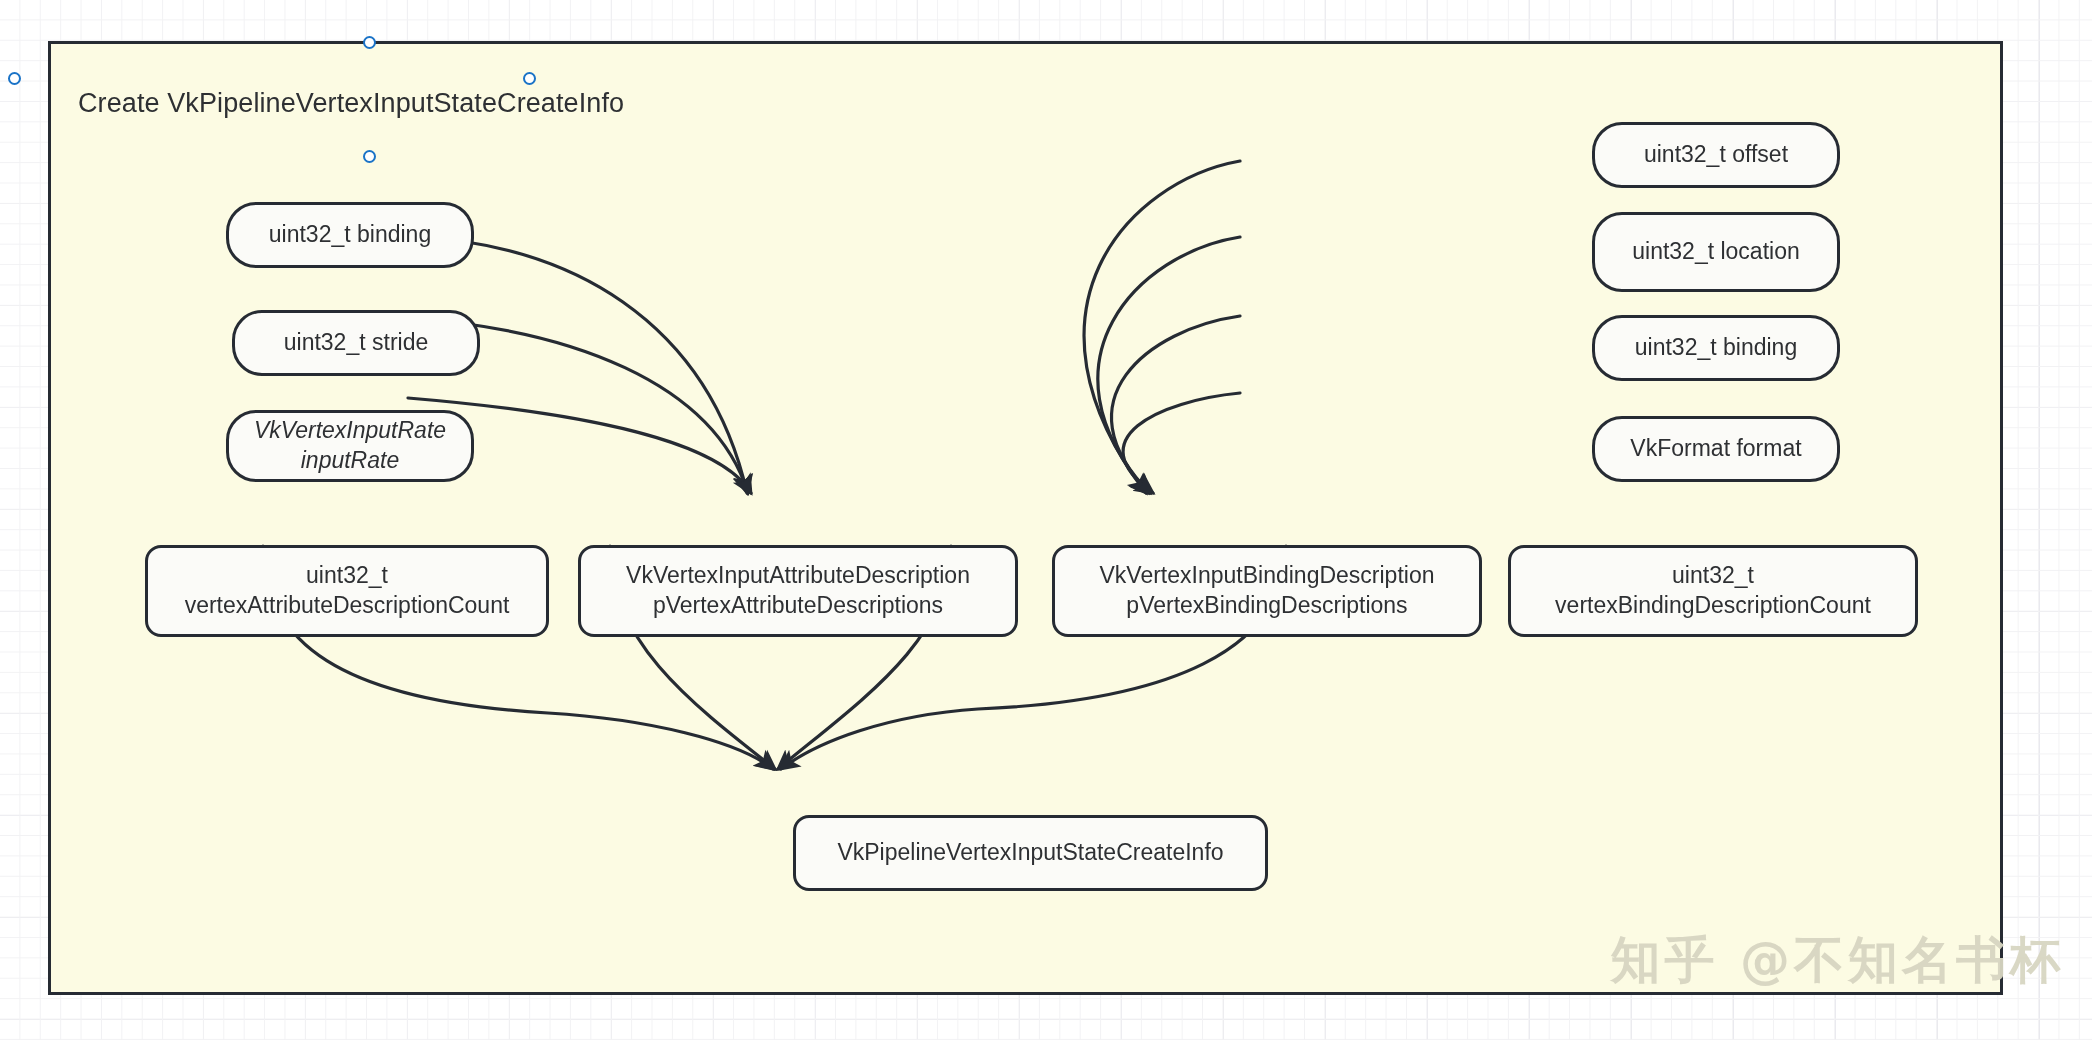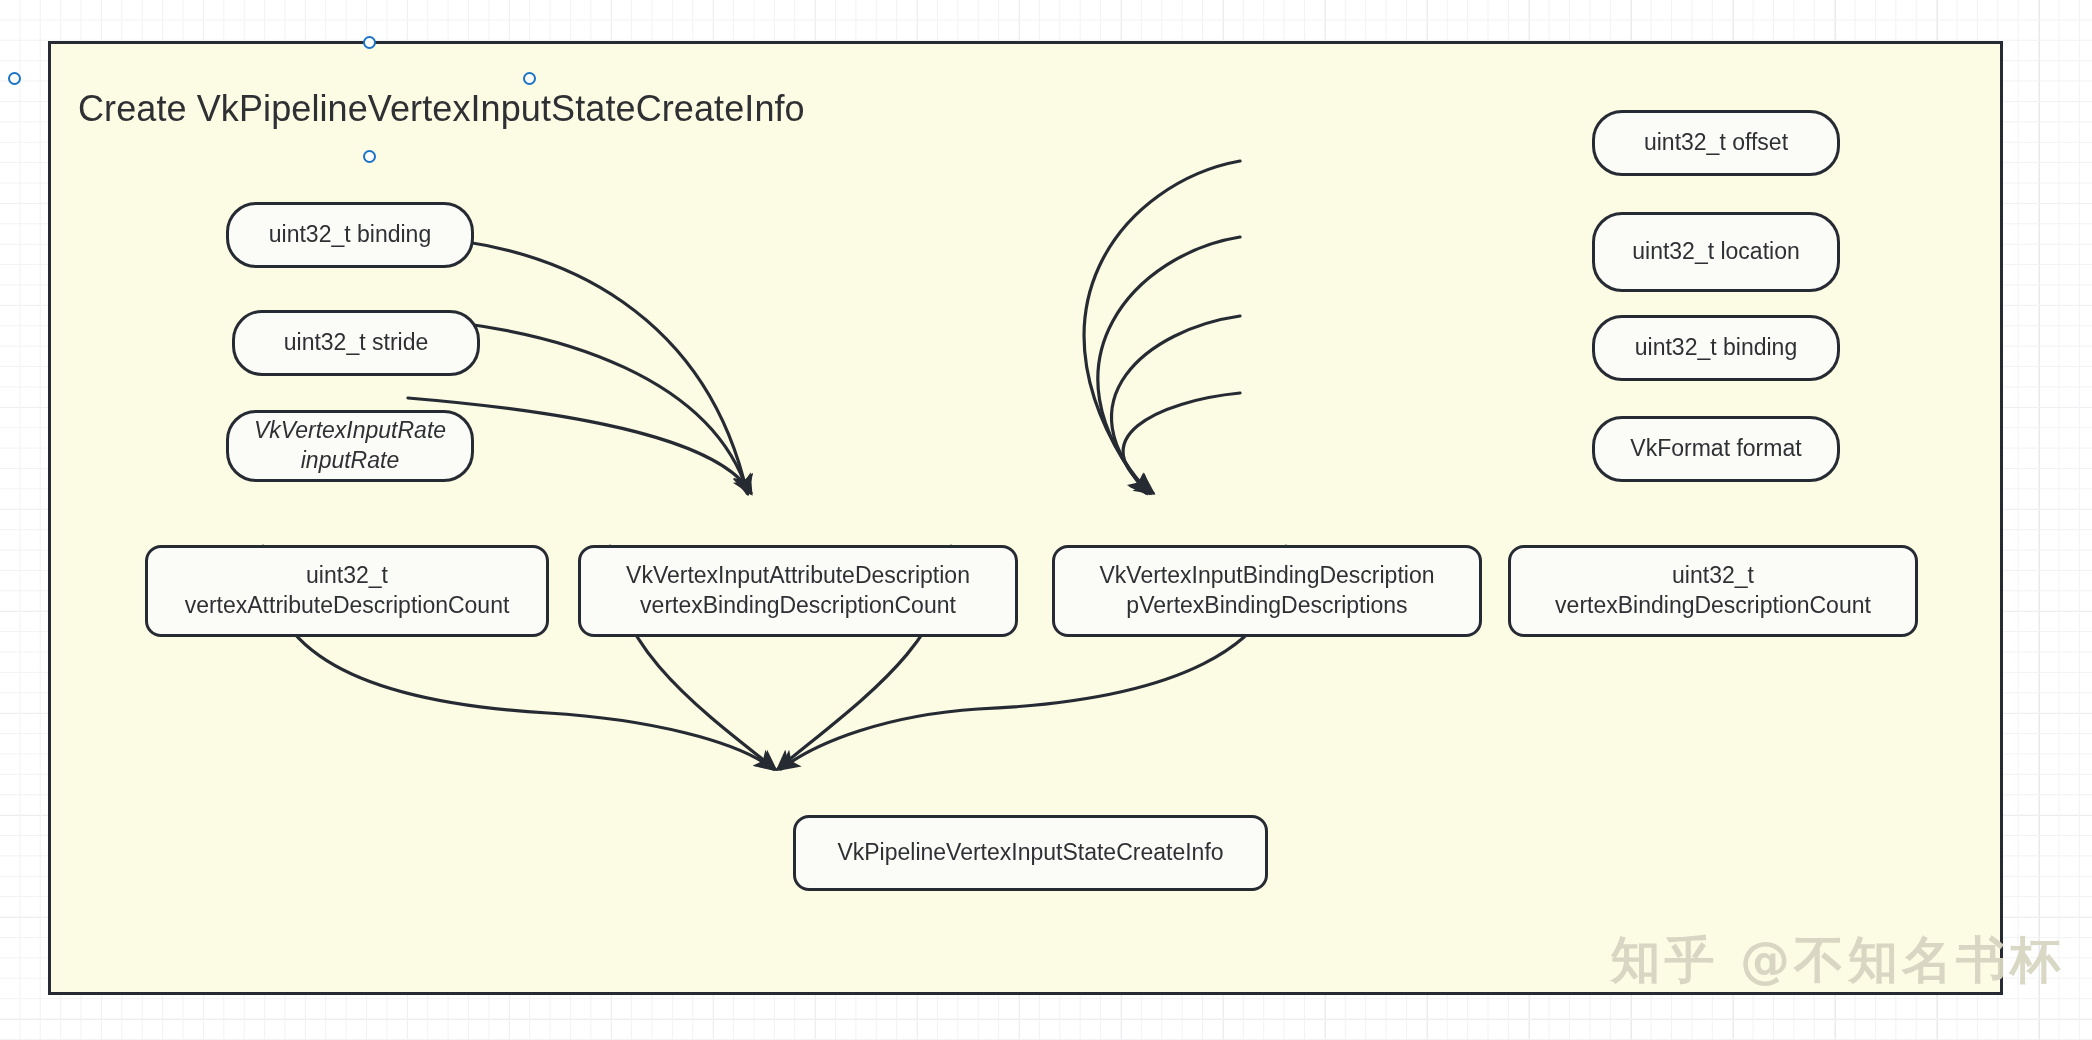--- a/index.html
+++ b/index.html
@@ -44,21 +44,21 @@
     position: absolute;
     left: 48px; top: 41px;
     width: 1955px; height: 954px;
     background: #fcfbe3;
     border: 3.5px solid #262b33;
     z-index: 5;
   }
   #frame-title {
     position: absolute;
     left: 78px; top: 88px;
-    font-size: 36px;
+    font-size: 27px;
     color: #2e3033;
     letter-spacing: 0.1px;
     white-space: nowrap;
     z-index: 20;
   }
 
   
   #edges {
     position: absolute;
     left: 48px; top: 41px;
@@ -140,33 +140,33 @@
     </g>
   </svg>
 
   <div class="node small" style="left:226px; top:202px; width:248px; height:66px;">uint32_t binding</div>
 
   <div class="node small" style="left:232px; top:310px; width:248px; height:66px;">uint32_t stride</div>
 
   <div class="node small" style="left:226px; top:410px; width:248px; height:72px;font-style:italic;">VkVertexInputRate
 inputRate</div>
 
-  <div class="node small" style="left:1592px; top:110px; width:248px; height:66px;">uint32_t offset</div>
+  <div class="node small" style="left:1592px; top:122px; width:248px; height:66px;">uint32_t offset</div>
 
   <div class="node small" style="left:1592px; top:212px; width:248px; height:80px;">uint32_t location</div>
 
   <div class="node small" style="left:1592px; top:315px; width:248px; height:66px;">uint32_t binding</div>
 
   <div class="node small" style="left:1592px; top:416px; width:248px; height:66px;">VkFormat format</div>
 
   <div class="node" style="left:145px; top:545px; width:404px; height:92px;">uint32_t
 vertexAttributeDescriptionCount</div>
 
   <div class="node" style="left:578px; top:545px; width:440px; height:92px;">VkVertexInputAttributeDescription
-vertexBindingDescriptionCount</div>
+pVertexAttributeDescriptions</div>
 
   <div class="node" style="left:1052px; top:545px; width:430px; height:92px;">VkVertexInputBindingDescription
 pVertexBindingDescriptions</div>
 
   <div class="node" style="left:1508px; top:545px; width:410px; height:92px;">uint32_t
 vertexBindingDescriptionCount</div>
 
   <div class="node" style="left:793px; top:815px; width:475px; height:76px;">VkPipelineVertexInputStateCreateInfo</div>
 
   <div id="watermark">知乎 @不知名书杯</div>

